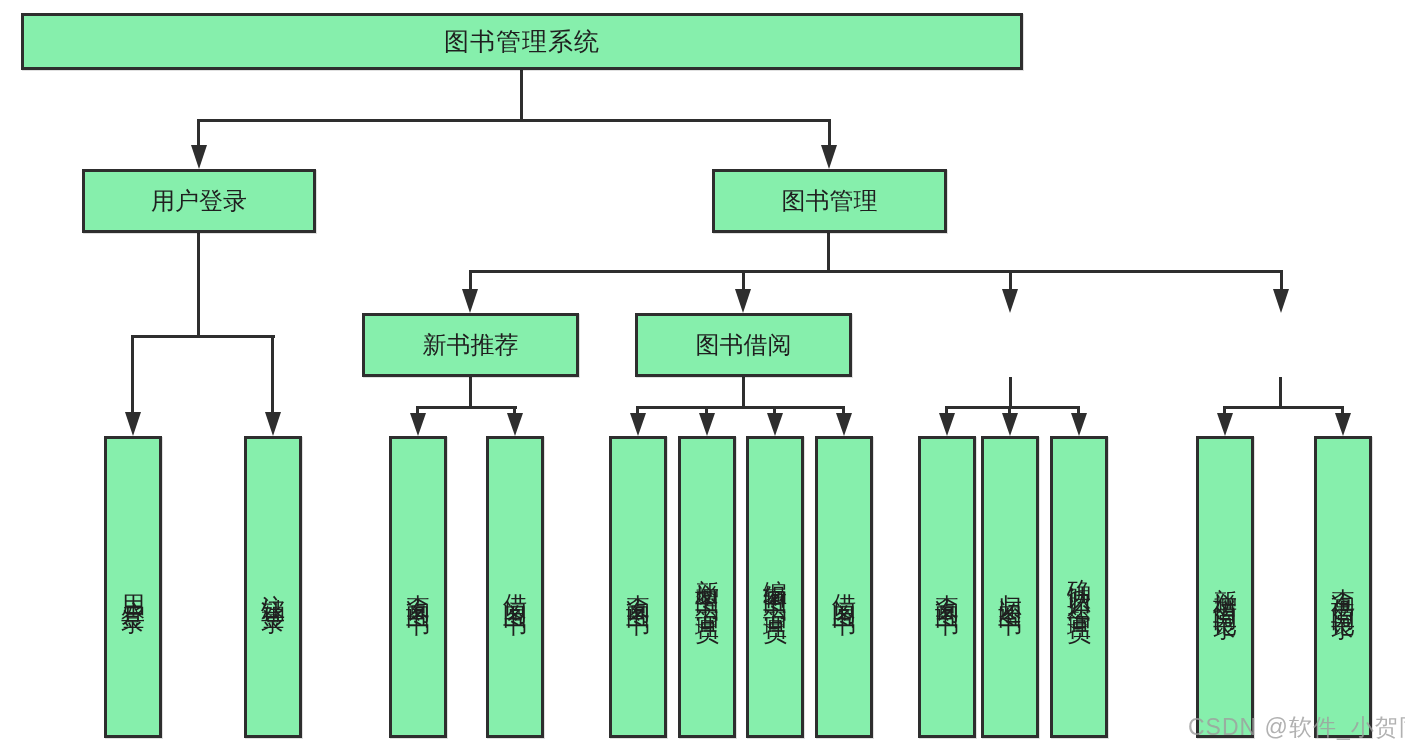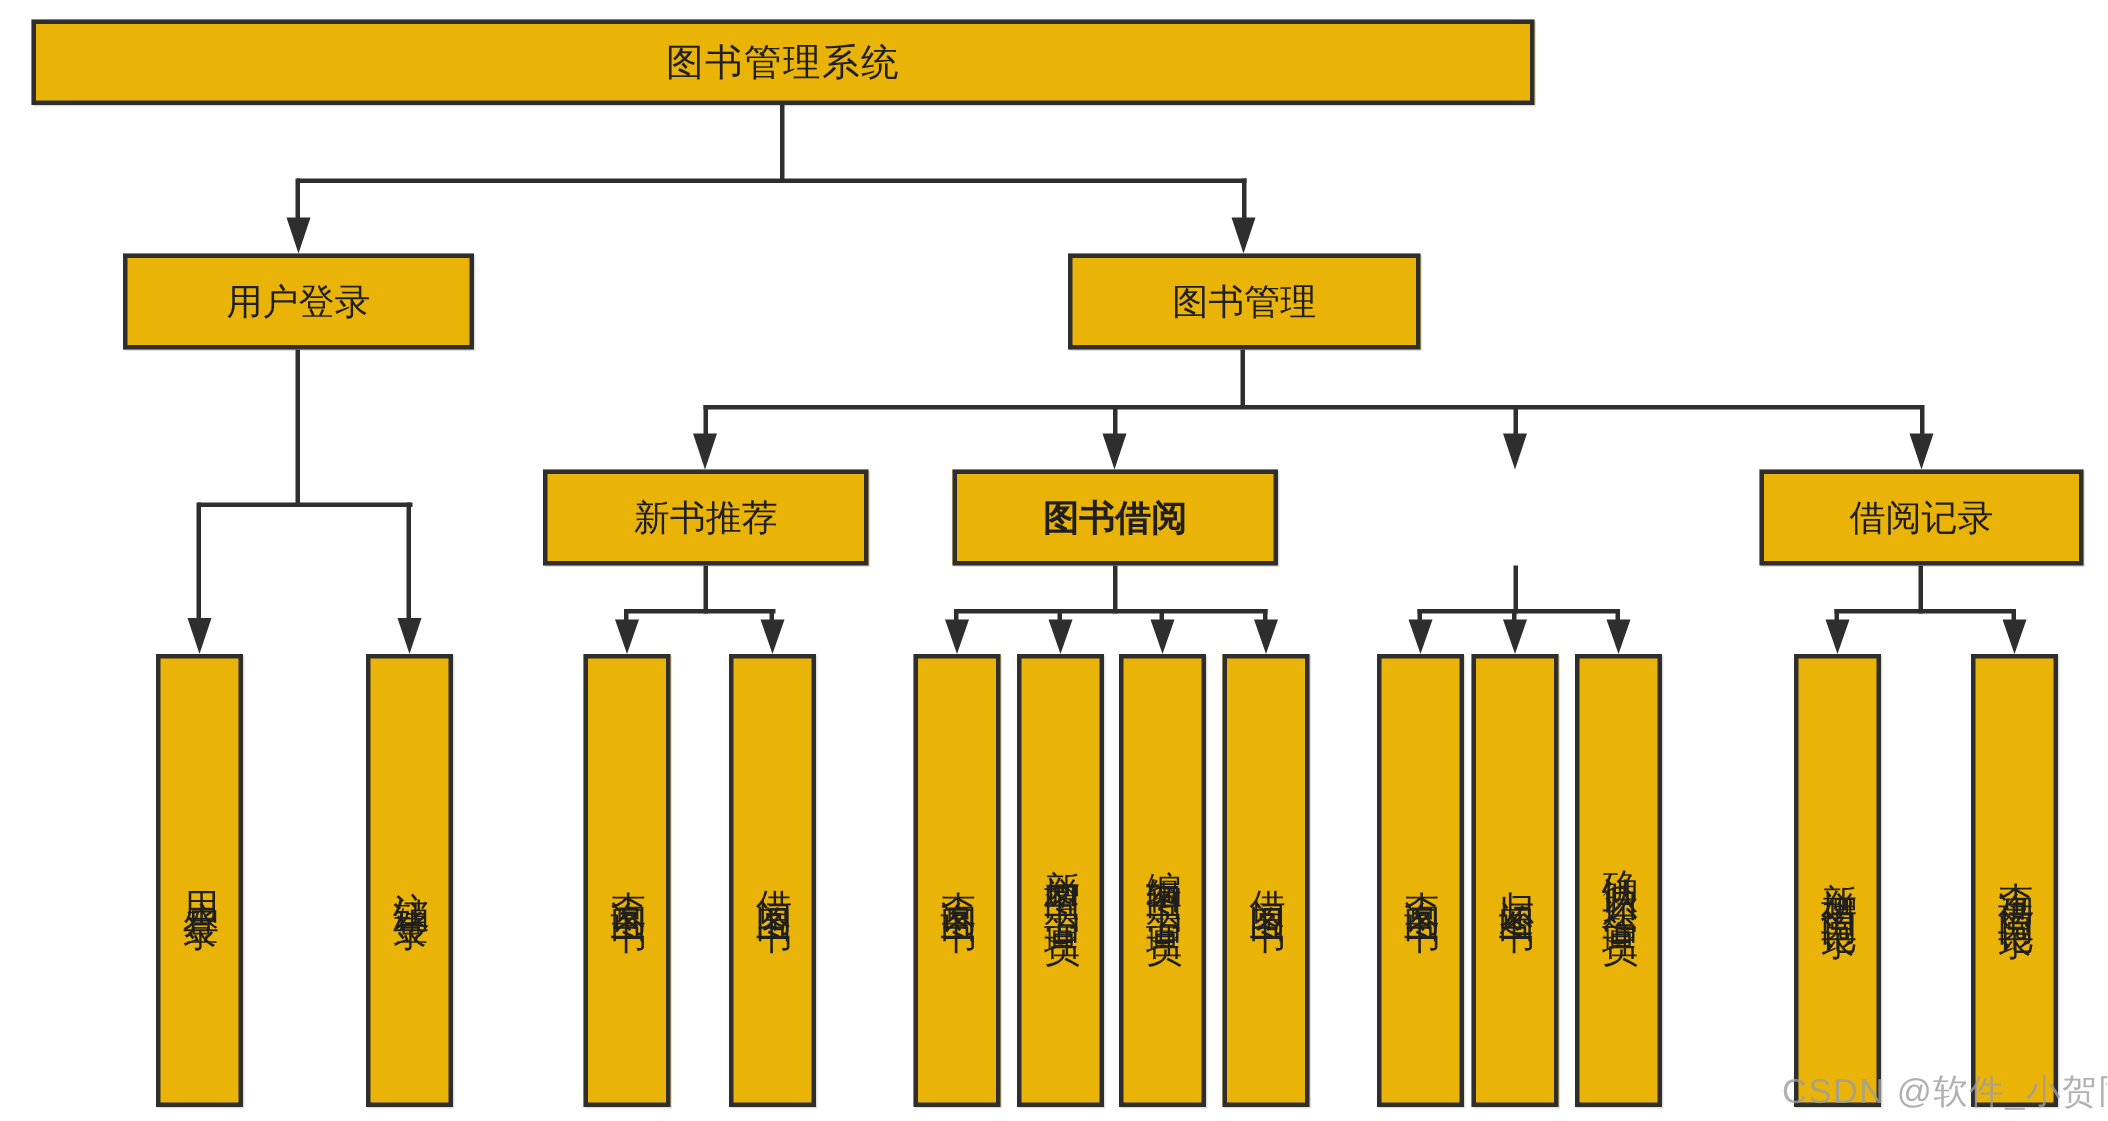--- a/index.html
+++ b/index.html
@@ -8,21 +8,21 @@
     width:1405px;height:747px;
     background:#ffffff;
     font-family:"Liberation Sans", sans-serif;
     color:#1f1f1f;
     overflow:hidden;
   }
   .box{
     position:absolute;
     box-sizing:border-box;
     border:3px solid #2e2e2e;
-    background:#eab308;
+    background:#86efac;
     display:flex;align-items:center;justify-content:center;
     font-size:24px;
     color:#1f1f1f;
     box-shadow:1px 1px 0 rgba(0,0,0,0.12);
     text-align:right;
   }
   .root-box{font-size:25px;letter-spacing:1px;}
   .leaf{width:58px;top:436px;height:302px;}
   .vlabel{
     writing-mode:vertical-rl;
@@ -128,25 +128,22 @@
   <div class="box" style="left:82px;top:169px;width:234px;height:64px;">
     <span>用户登录</span>
   </div>
   <div class="box" style="left:712px;top:169px;width:235px;height:64px;">
     <span>图书管理</span>
   </div>
 
   <div class="box" style="left:362px;top:313px;width:217px;height:64px;">
     <span>新书推荐</span>
   </div>
-  <div class="box" style="left:635px;top:313px;width:217px;height:64px;font-weight:bold;">
+  <div class="box" style="left:635px;top:313px;width:217px;height:64px;">
     <span>图书借阅</span>
-  </div>
-  <div class="box" style="left:1173px;top:313px;width:216px;height:64px;">
-    <span>借阅记录</span>
   </div>
 
   <div class="box leaf" style="left:104px;">
     <span class="vlabel">用户登录</span>
   </div>
   <div class="box leaf" style="left:244px;">
     <span class="vlabel">注销登录</span>
   </div>
 
   <div class="box leaf" style="left:389px;">

